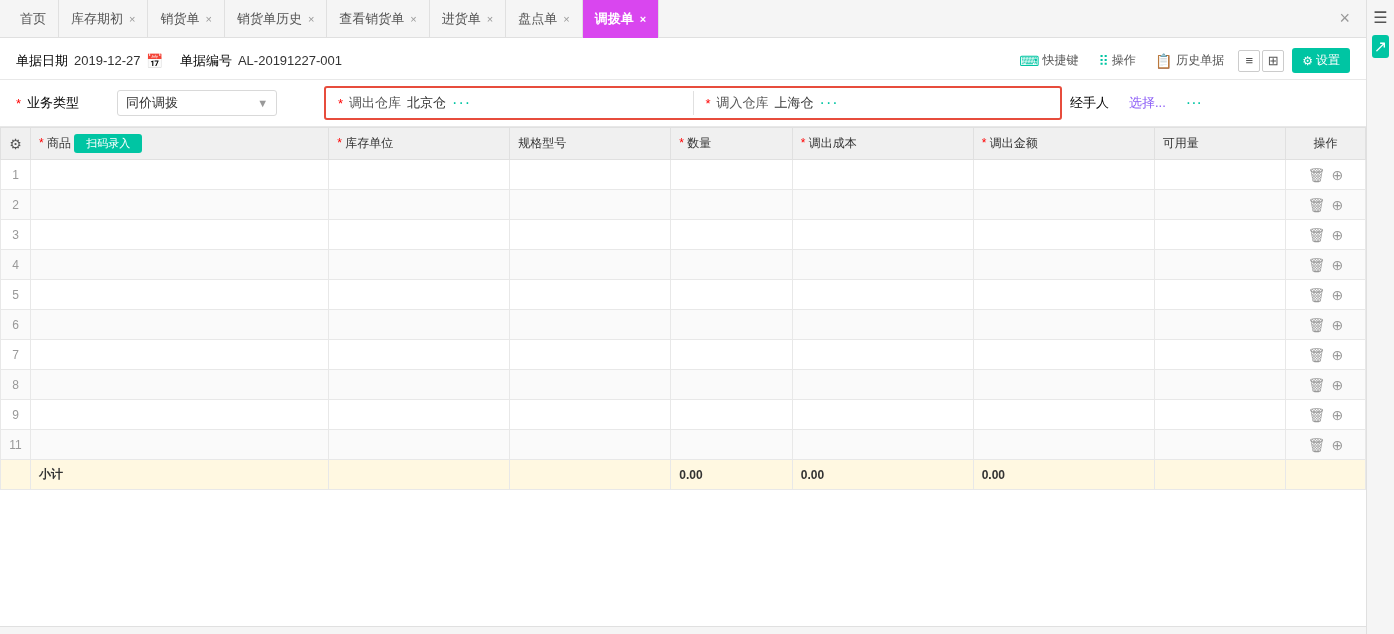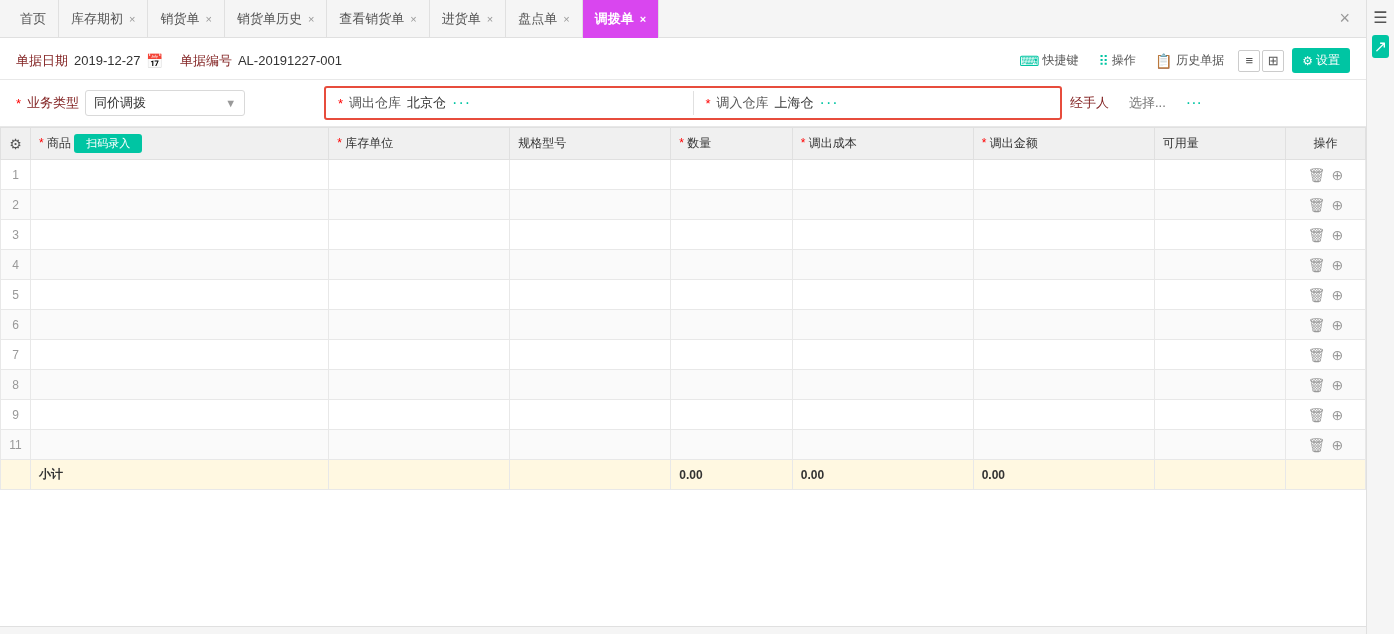--- a/index.html
+++ b/index.html
@@ -24,21 +24,21 @@
     .tab-bar-close {
       margin-left: auto; font-size: 18px; color: #999; cursor: pointer; padding: 0 8px;
     }
 
     
     .form-area {
       padding: 10px 16px 6px 16px;
       display: flex; align-items: center; gap: 16px; border-bottom: 1px solid #e8e8e8;
     }
     .form-field { display: flex; align-items: center; gap: 6px; }
-    .form-label { color: #7f1d1d; font-size: 13px; white-space: nowrap; }
+    .form-label { color: #000000; font-size: 13px; white-space: nowrap; }
     .form-value { color: #333; font-size: 13px; }
     .calendar-icon { color: #00c5a3; cursor: pointer; font-size: 14px; }
     .toolbar-btns { margin-left: auto; display: flex; align-items: center; gap: 8px; }
     .toolbar-btn {
       display: flex; align-items: center; gap: 3px; color: #555; font-size: 12px;
       cursor: pointer; padding: 2px 6px; border-radius: 2px;
     }
     .toolbar-icon { font-size: 14px; color: #00c5a3; }
     .btn-settings {
       background: #00c5a3; color: #fff; border: none; border-radius: 3px;
@@ -53,41 +53,41 @@
       display: flex; align-items: stretch; gap: 0;
       border-bottom: 1px solid #e8e8e8;
     }
     .business-type-field {
       display: flex; align-items: center; gap: 6px; flex: 0 0 300px;
     }
     .required-star { color: red; }
     .dropdown-field {
       display: flex; align-items: center; border: 1px solid #d9d9d9;
       border-radius: 3px; padding: 3px 8px; min-width: 160px; background: #fff; cursor: pointer;
-      justify-content: space-between; gap: 18px;
+      justify-content: space-between; gap: 18px; margin-left: 32px;
     }
     .dropdown-arrow { color: #999; font-size: 11px; }
 
     
     .warehouse-box {
       flex: 1; border: 2px solid #e74c3c; border-radius: 3px; margin: 0 8px;
       display: flex; align-items: center; padding: 0 12px; gap: 0;
     }
     .warehouse-field {
       display: flex; align-items: center; gap: 6px; flex: 1; padding: 6px 0;
     }
     .warehouse-field-label { color: #555; white-space: nowrap; }
     .warehouse-value { color: #333; }
     .more-dots { color: #00c5a3; cursor: pointer; font-size: 16px; letter-spacing: 1px; }
     .warehouse-divider { width: 1px; background: #e0e0e0; height: 24px; margin: 0 12px; }
 
     .person-field {
       display: flex; align-items: center; gap: 20px; flex: 0 0 280px; padding: 6px 0;
     }
-    .person-select { color: #737373; cursor: pointer; }
+    .person-select { color: #8b5cf6; cursor: pointer; }
     .person-more { color: #00c5a3; cursor: pointer; font-size: 16px; }
 
     
     .table-container { overflow-x: auto; overflow-y: auto; flex: 1; }
     table { width: 100%; border-collapse: collapse; }
     thead th {
       background: #f0f0f0; border: 1px solid #e0e0e0; padding: 6px 8px;
       font-size: 12px; font-weight: normal; color: #333; white-space: nowrap; text-align: left;
     }
     tbody td {

